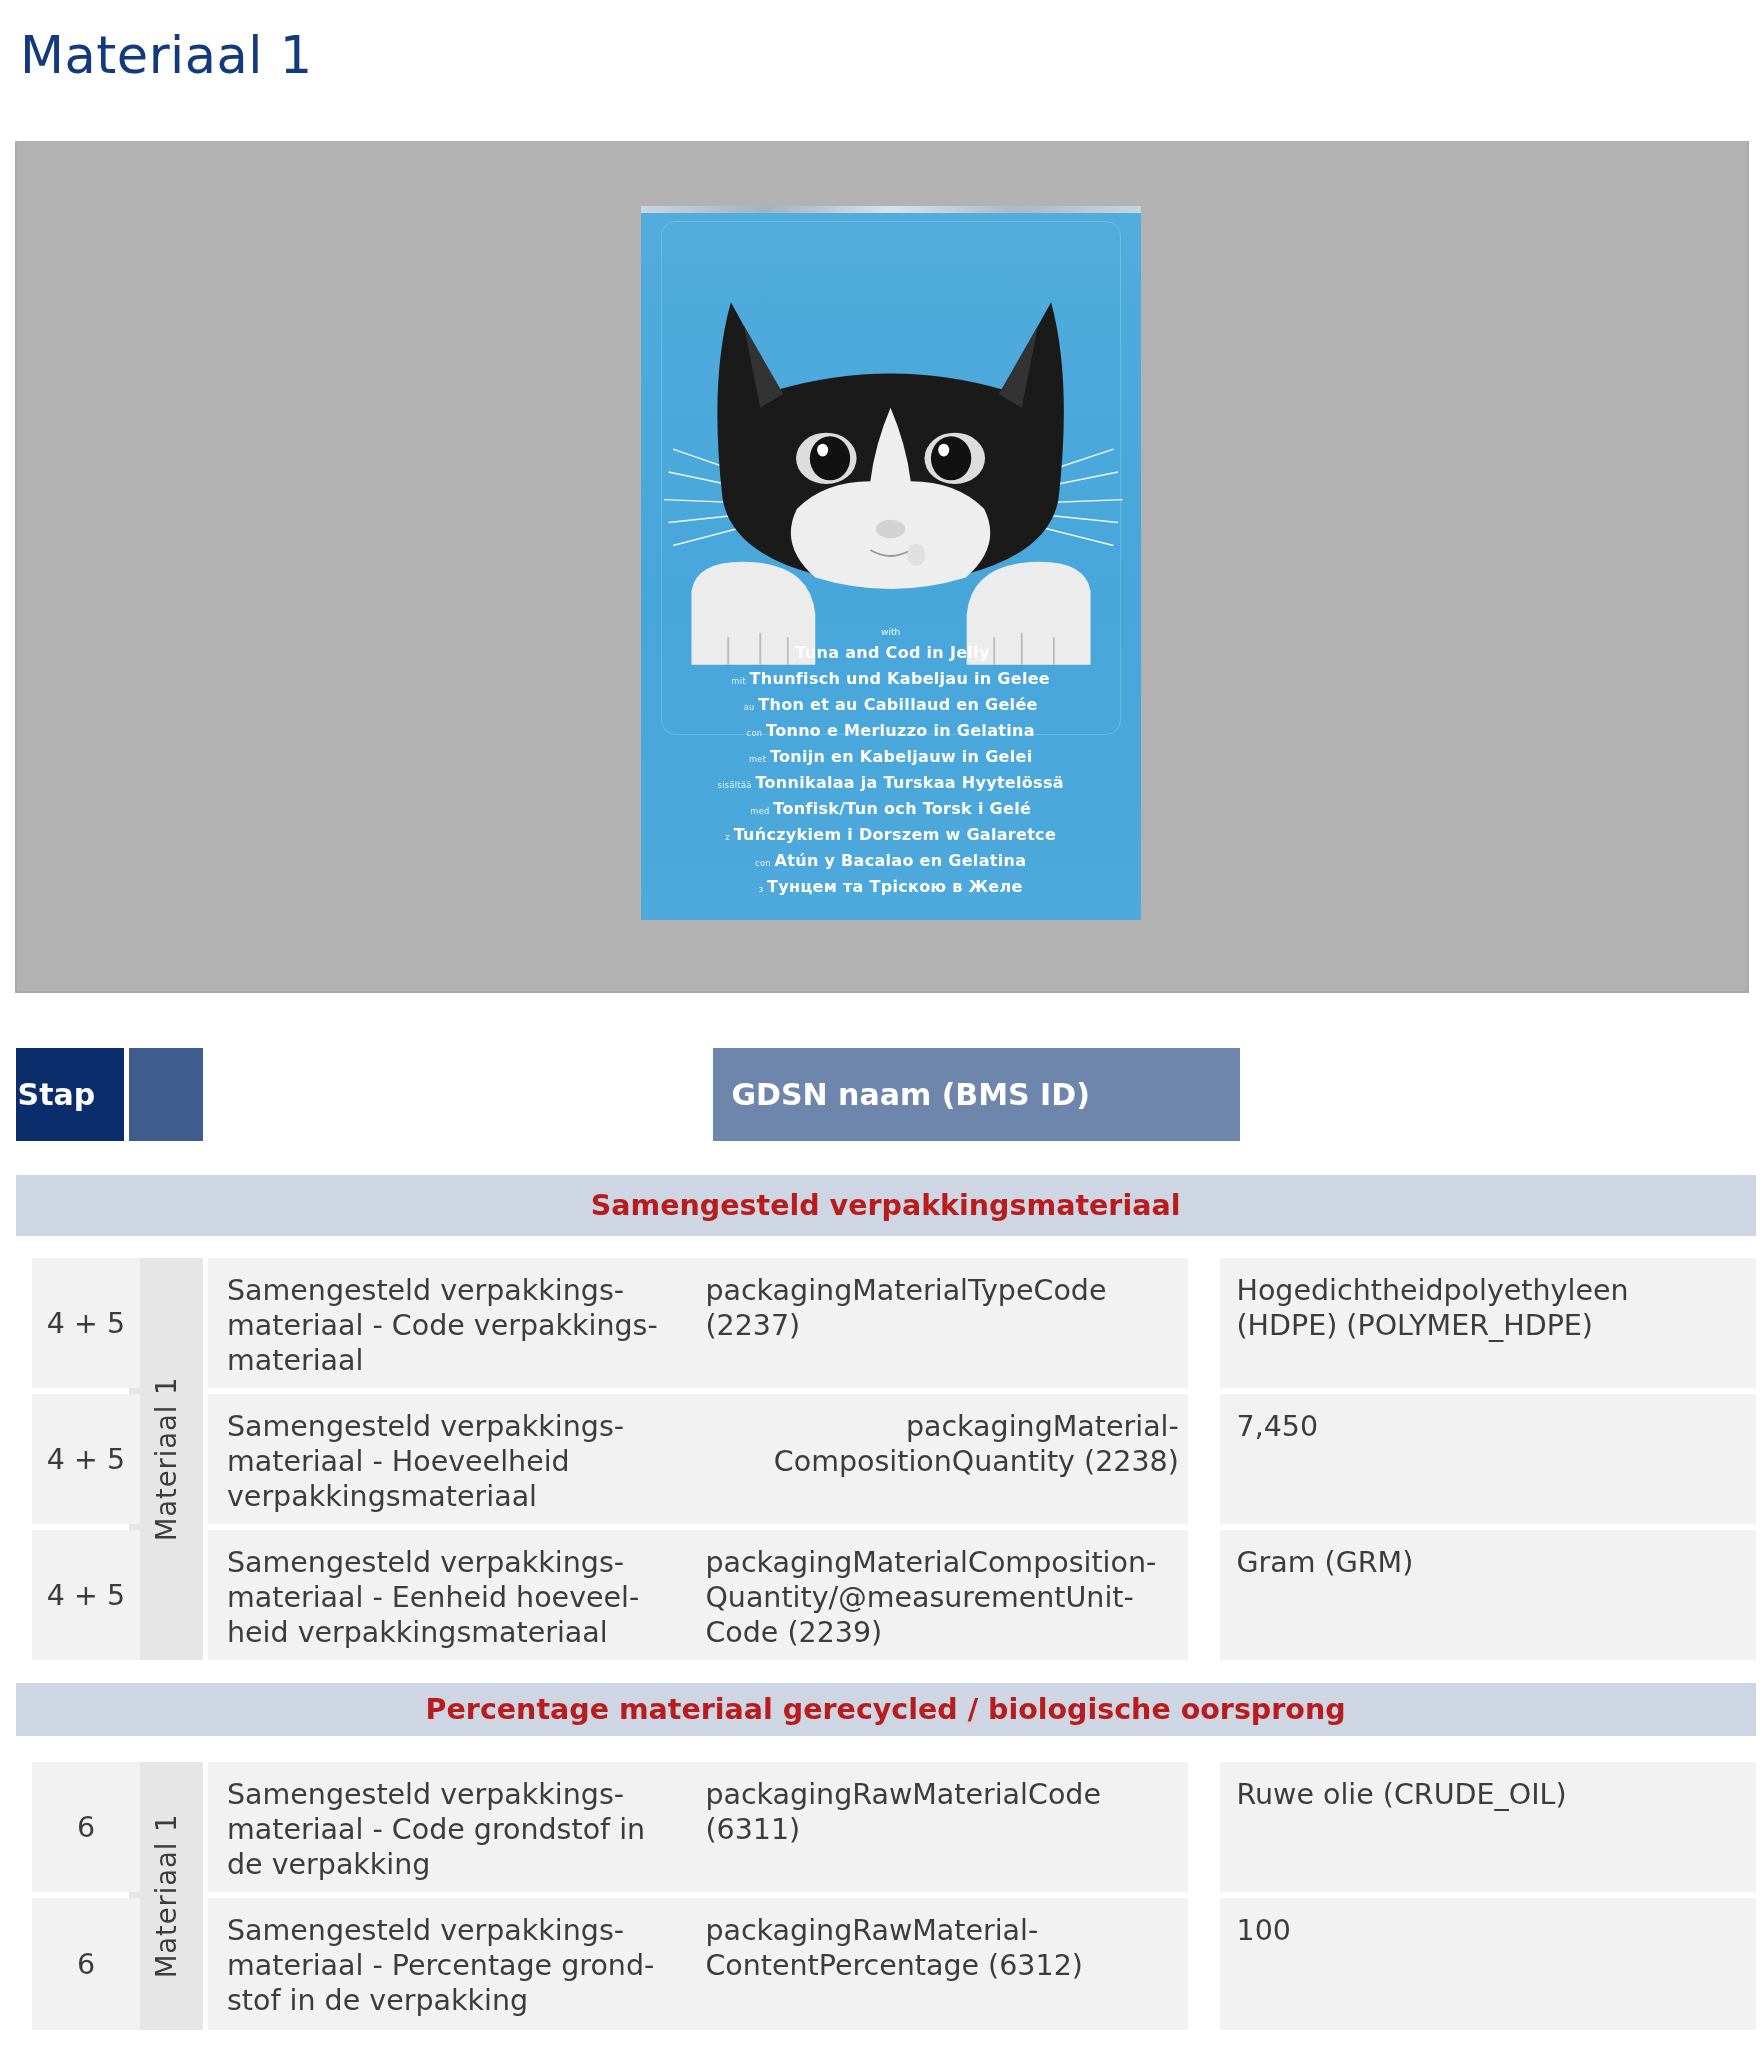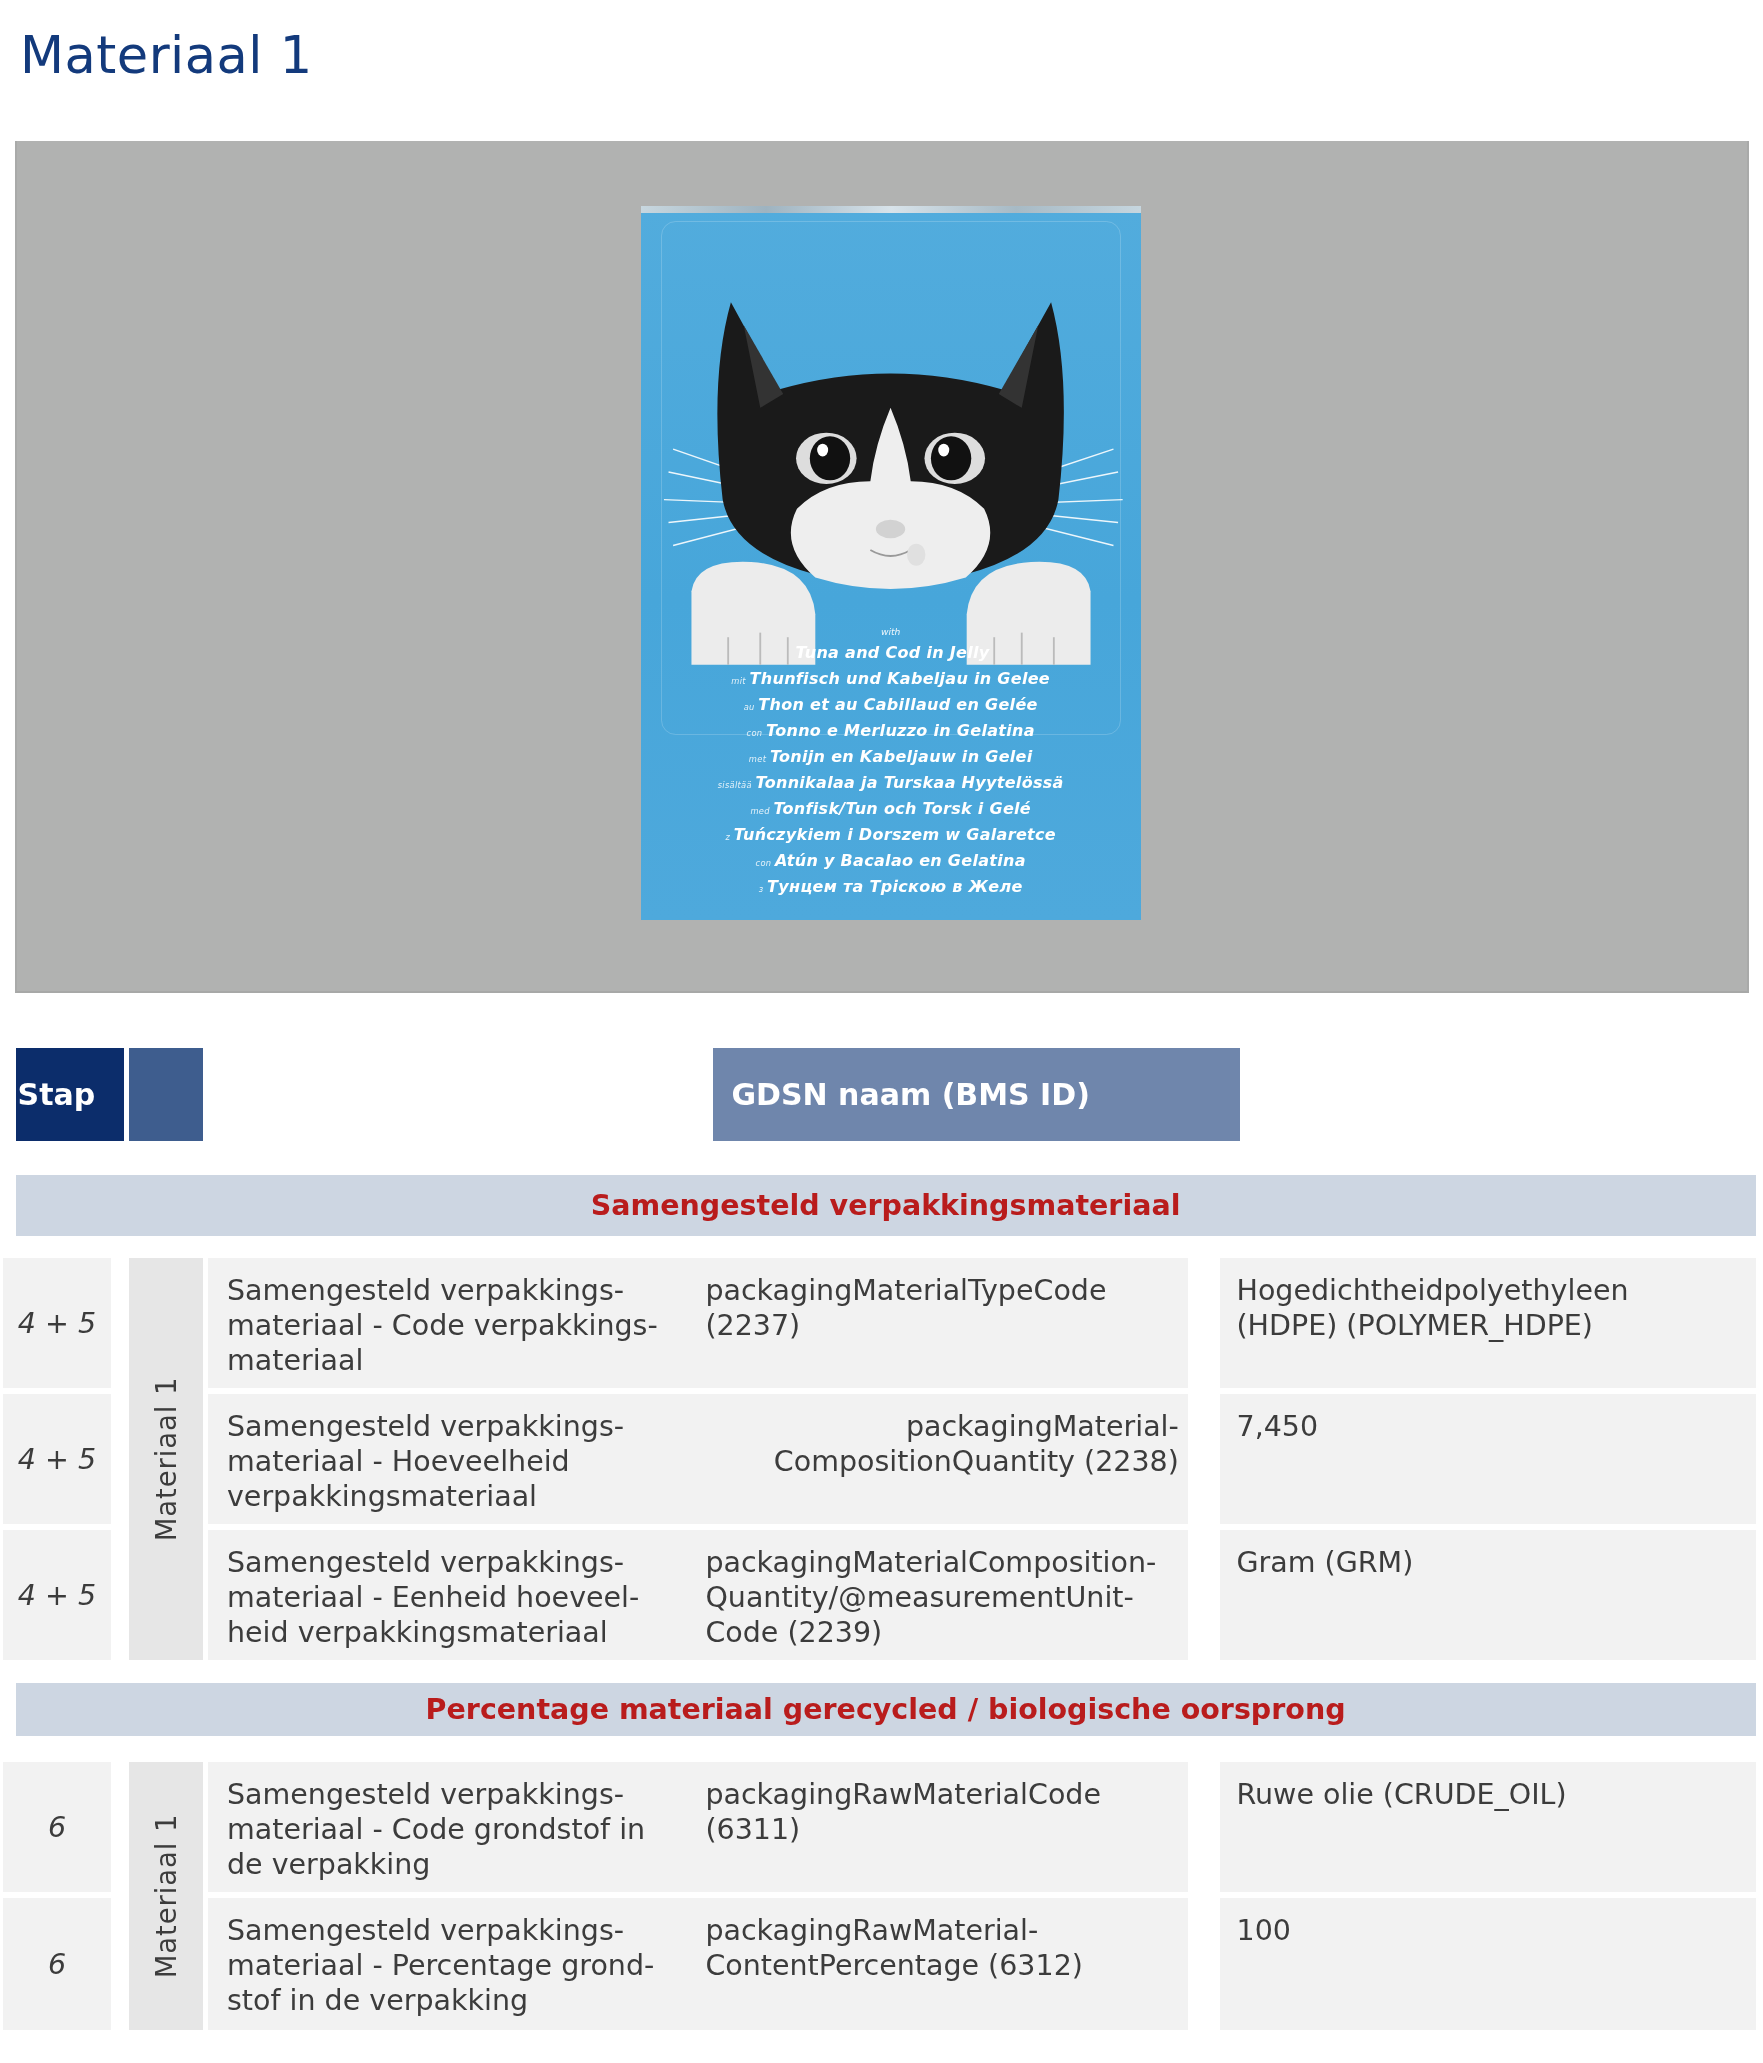--- a/index.html
+++ b/index.html
@@ -8,21 +8,21 @@
 
     .page-title {
       position: absolute; left: 20px; top: 26px;
       font-family: "DejaVu Sans", sans-serif;
       font-size: 51px; font-weight: normal; color: #133a7c; letter-spacing: 0.5px;
     }
 
     .image-frame {
       position: absolute; left: 14.7px; top: 141px; width: 1734px; height: 852px;
       background: #b1b2b1;
-      border-left: 2.8px solid #a9aaa9; border-bottom: 2.8px solid #a7a8a7; border-right: 2.8px solid #a9aaa9; font-style: italic;
+      border-left: 2.8px solid #a9aaa9; border-bottom: 2.8px solid #a7a8a7; border-right: 2.8px solid #a9aaa9;
     }
     .pouch {
       position: absolute; left: 624px; top: 65px; width: 500px; height: 714px;
       background: linear-gradient(180deg, #52acdd 0%, #47a6da 55%, #4ea9dc 100%);
       overflow: hidden;
     }
     .pouch-seal {
       position: absolute; left: 0; top: 0; width: 100%; height: 7.3px;
       background: linear-gradient(90deg, #c8d7df, #9eb3c0, #d8e3ea, #a7bac5, #c6d6df);
     }
@@ -56,21 +56,21 @@
       position: absolute; left: 15.6px; width: 1740px; height: 61px;
       background: #cdd6e2;
       display: flex; align-items: center; justify-content: center;
       color: #b91c1c; font-family: "DejaVu Sans", sans-serif; font-weight: bold; font-size: 28.5px;
     }
 
     .cell {
       position: absolute; background: #f2f2f2;
       font-family: "DejaVu Sans", sans-serif; font-size: 28.5px; line-height: 35px; color: #3c3c3c;
     }
-    .c-stap { left: 3px; width: 108px; display: flex; align-items: center; justify-content: center; font-style: italic; }
+    .c-stap { left: 32px; width: 108px; display: flex; align-items: center; justify-content: center; }
     .c-naam { left: 208px; width: 499px; padding: 14.7px 9.2px 0 19px; }
     .c-gdsn { left: 687px; width: 501px; padding: 14.7px 9.2px 0 18.4px; }
     .c-waarde { left: 1220px; width: 536px; padding: 14.7px 9.2px 0 16.5px; }
     .c-group {
       position: absolute; left: 129px; width: 74px; background: #e6e6e6;
       display: flex; align-items: center; justify-content: center;
     }
     .c-group span {
       display: block; transform: rotate(-90deg); white-space: nowrap;
       font-family: "DejaVu Sans", sans-serif; font-size: 27.5px; color: #3c3c3c; letter-spacing: 0.9px;

